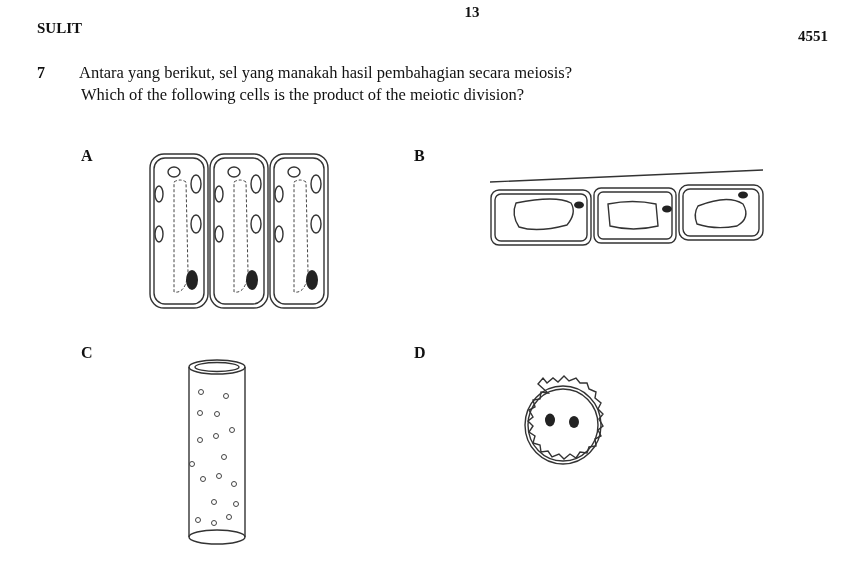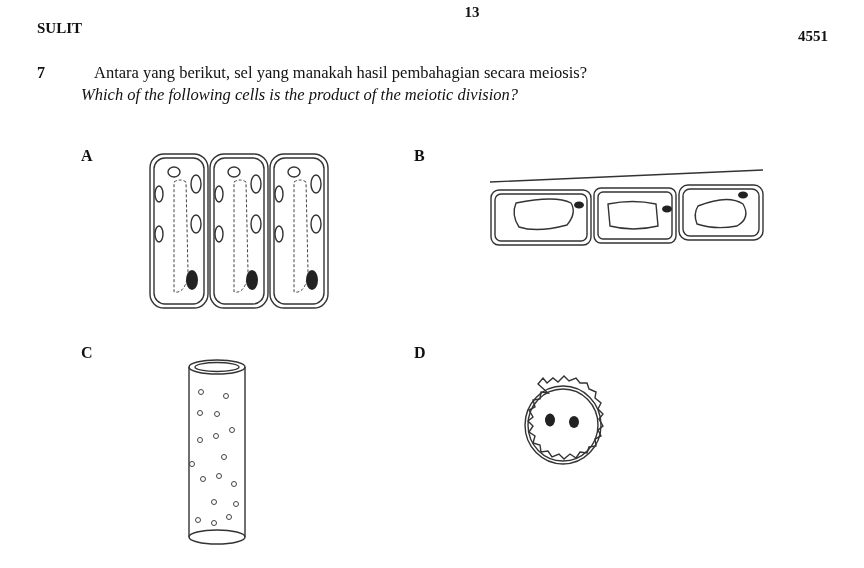--- a/index.html
+++ b/index.html
@@ -2,22 +2,22 @@
 <html><head>
 <meta charset="utf-8">
 <style>
   html,body{margin:0;padding:0;background:#fff;}
   body{width:864px;height:568px;position:relative;overflow:hidden;font-family:"Liberation Serif","DejaVu Serif",serif;color:#111;}
   .abs{position:absolute;}
   .pg{left:0;width:864px;top:4px;text-align:center;font-size:15px;font-weight:bold;padding-left:40px;}
   .sulit{left:37px;top:20px;font-size:15px;font-weight:bold;text-align:right;}
   .code{right:36px;top:20px;font-size:15px;font-weight:bold;margin-top:8px;}
   .qnum{left:37px;top:64px;font-size:16px;font-weight:bold;}
-  .qms{left:94px;top:63px;font-size:16.5px;}
-  .qen{left:81px;top:85px;font-size:16.5px;font-style:italic;}
+  .qms{left:79px;top:63px;font-size:16.5px;}
+  .qen{left:81px;top:85px;font-size:16.5px;}
   .opt{font-size:16px;font-weight:bold;}
   svg{position:absolute;overflow:visible;}
   svg .ln{fill:none;stroke:#333;stroke-width:1.4;}
   svg .th{fill:none;stroke:#444;stroke-width:1;}
 </style>
 </head>
 <body>
 
 <div class="abs pg">13</div>
 <div class="abs sulit">SULIT</div>

